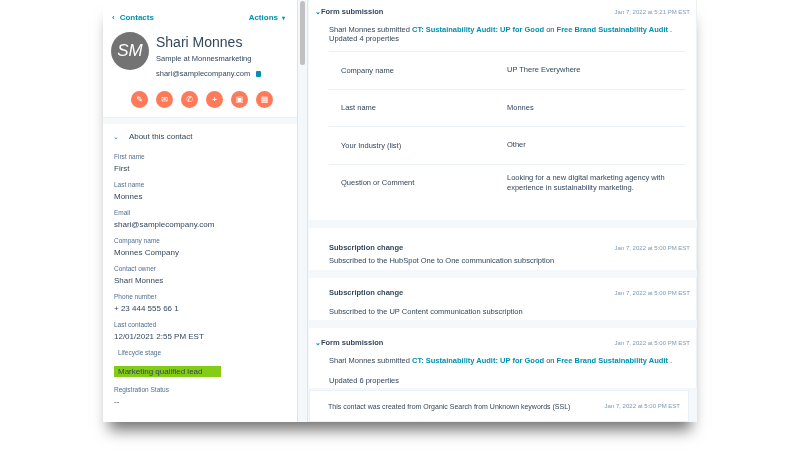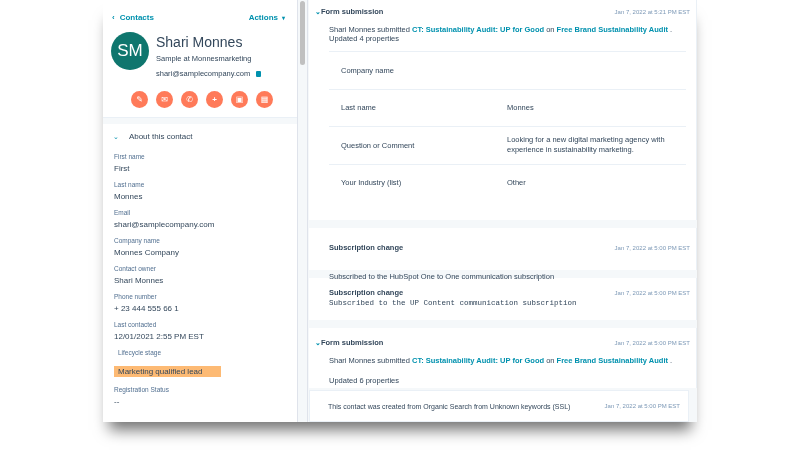--- a/index.html
+++ b/index.html
@@ -7,35 +7,35 @@
   .frame { position: absolute; left: 103px; top: 0; width: 594px; height: 422px; background: #f5f8fa; box-shadow: 0 14px 14px -6px rgba(0,0,0,0.55); overflow: hidden; }
   .left { position: absolute; left: 0; top: 0; width: 195px; height: 422px; background: #ffffff; border-right: 1px solid #dfe3eb; overflow: hidden; }
   .scroll-track { position: absolute; left: 195px; top: 0; width: 10px; height: 422px; background: #f5f8fa; border-right: 1px solid #dfe3eb; }
   .scroll-thumb { position: absolute; left: 2px; top: 1px; width: 5px; height: 64px; background: #c0c0c0; border-radius: 3px; }
   .right { position: absolute; left: 206px; top: 0; width: 388px; height: 422px; overflow: hidden; }
 
   .topbar { display: flex; justify-content: space-between; padding: 13px 12px 0 9px; font-size: 8px; font-weight: bold; color: #0091ae; }
   .topbar .back { display: flex; gap: 5px; align-items: center; }
   .topbar .actions { display: flex; gap: 4px; align-items: center; justify-content: flex-end; }
   .profile { display: flex; gap: 7px; padding: 10px 0 0 8px; }
-  .avatar { width: 38px; height: 38px; border-radius: 50%; background: #0f766e; color: #fff; font-size: 17px; display: flex; align-items: center; justify-content: center; }
+  .avatar { width: 38px; height: 38px; border-radius: 50%; background: #737373; color: #fff; font-size: 17px; display: flex; align-items: center; justify-content: center; font-style: italic; }
   .pname { font-size: 14px; color: #33475b; margin-top: 2px; }
   .psub { font-size: 7.5px; color: #33475b; margin-top: 4px; }
   .pemail { font-size: 7.5px; color: #33475b; margin-top: 6px; display: flex; gap: 6px; align-items: center; }
   .copy-icon { width: 5px; height: 6px; background: #0091ae; border-radius: 1px; display: inline-block; }
   .action-row { display: flex; gap: 8px; padding: 13px 0 0 28px; }
   .abtn { width: 17px; height: 17px; border-radius: 50%; background: #ff7a59; display: flex; align-items: center; justify-content: center; color: #fff; font-size: 8px; }
   .divider { height: 7px; background: #f5f8fa; border-top: 1px solid #eaf0f6; margin-top: 9px; }
   .section-head { display: flex; gap: 10px; align-items: center; padding: 8px 0 0 10px; font-size: 8px; font-weight: normal; }
   .chev { color: #0091ae; font-size: 7px; }
   .props { padding: 12px 0 0 11px; }
   .prop { margin-bottom: 8px; }
   .plabel { font-size: 6.5px; color: #516f90; margin-bottom: 4px; }
   .pval { font-size: 8px; color: #33475b; }
-  .prop.hl .pval { background: #fdba74; display: inline-block; padding: 1px 4px; width: 107px; }
+  .prop.hl .pval { background: #84cc16; display: inline-block; padding: 1px 4px; width: 107px; }
   .prop.hl .plabel { padding-left: 4px; }
 
   .card { background: #fff; margin: 0 0 8px 0; border-right: 1px solid #eaf0f6; }
   .ev-head { display: flex; justify-content: space-between; align-items: center; padding: 0 6px 0 6px; font-size: 7.5px; font-weight: bold; }
   .ev-head .left-h { display: flex; align-items: center; justify-content: center; }
   .ts { font-size: 6px; color: #7c98b6; font-weight: normal; }
   .ev-body { font-size: 7.5px; padding: 0 0 0 20px; color: #33475b; }
   .link { color: #0091ae; font-weight: bold; }
   .ptable { margin: 0 0 0 20px; width: 357px; }
   .prow { display: flex; border-top: 1px solid #eaf0f6; height: 37.5px; align-items: center; font-size: 7.5px; }
@@ -157,50 +157,51 @@
         <span>Shari Monnes submitted</span>
         <span class="link">CT: Sustainability Audit: UP for Good</span>
         <span>on</span>
         <span class="link">Free Brand Sustainability Audit</span>
         <span>.</span>
       </div>
       <div class="ev-body" style="margin-bottom:8px;">Updated 4 properties</div>
       <div class="ptable">
         <div class="prow">
           <div class="k">Company name</div>
+          <div class="v">UP There Everywhere</div>
         </div>
         <div class="prow">
           <div class="k">Last name</div>
           <div class="v">Monnes</div>
         </div>
         <div class="prow">
+          <div class="k">Your Industry (list)</div>
+          <div class="v">Other</div>
+        </div>
+        <div class="prow">
           <div class="k">Question or Comment</div>
           <div class="v">Looking for a new digital marketing agency with experience in sustainability marketing.</div>
-        </div>
-        <div class="prow">
-          <div class="k">Your Industry (list)</div>
-          <div class="v">Other</div>
         </div>
       </div>
     </div>
 
     <div class="card" style="height:42px; padding-top:15px; margin-top:6px;">
       <div class="ev-head" style="padding-left:20px;">
         <span>Subscription change</span>
         <span class="ts">Jan 7, 2022 at 5:00 PM EST</span>
       </div>
-      <div class="ev-body" style="margin-top:20px;">Subscribed to the HubSpot One to One communication subscription</div>
+      <div class="ev-body" style="margin-top:4px;">Subscribed to the HubSpot One to One communication subscription</div>
     </div>
 
     <div class="card" style="height:42px; padding-top:10px;">
       <div class="ev-head" style="padding-left:20px;">
         <span>Subscription change</span>
         <span class="ts">Jan 7, 2022 at 5:00 PM EST</span>
       </div>
-      <div class="ev-body" style="margin-top:2px;font-family:Liberation Mono, monospace;">Subscribed to the UP Content communication subscription</div>
+      <div class="ev-body" style="margin-top:10px;">Subscribed to the UP Content communication subscription</div>
     </div>
 
     <div class="card" style="height:60px; padding-top:10px; margin-bottom:0;">
       <div class="ev-head">
         <div class="left-h">
           <span class="chev">⌄</span>
           <span>Form submission</span>
         </div>
         <span class="ts">Jan 7, 2022 at 5:00 PM EST</span>
       </div>

